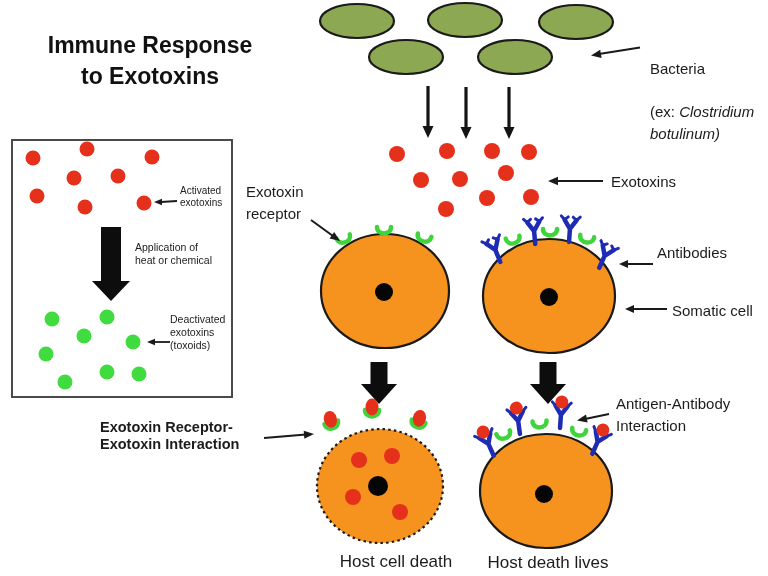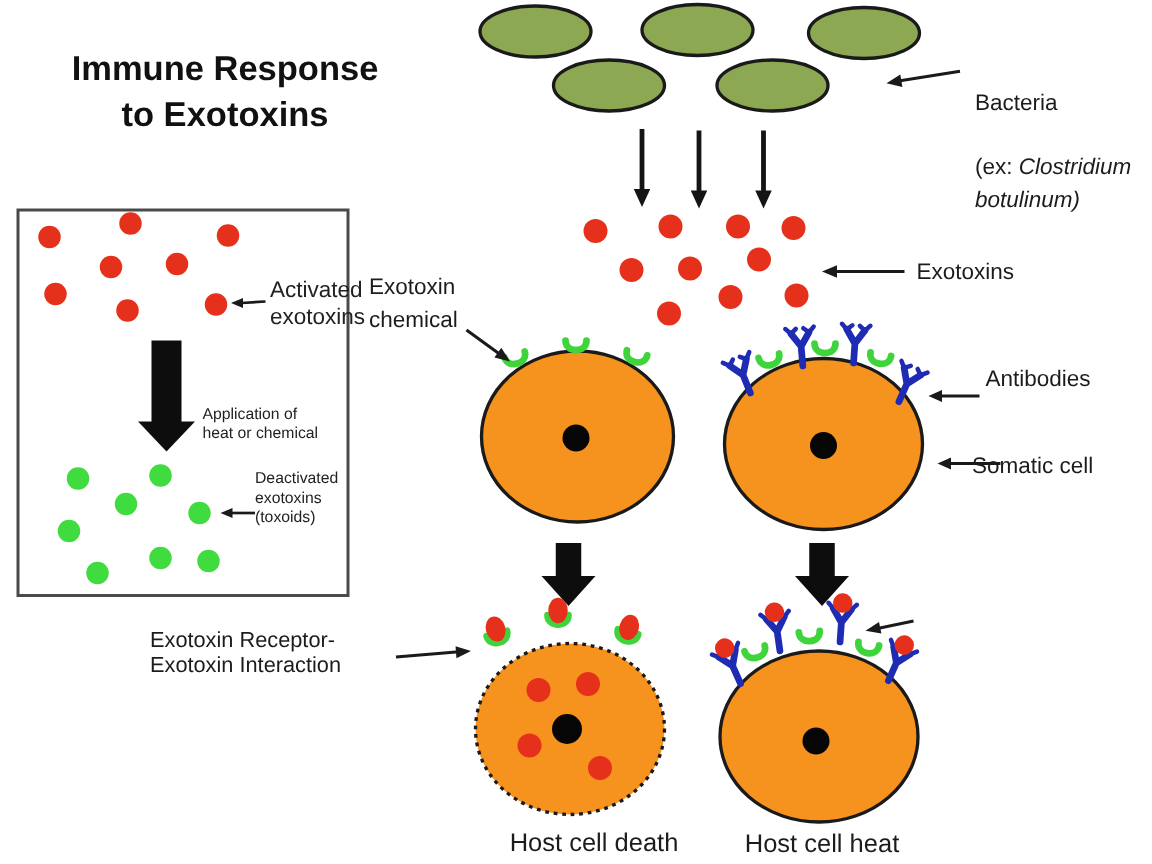--- a/index.html
+++ b/index.html
@@ -1,22 +1,22 @@
 <!DOCTYPE html>
 <html style="--bacteria-green: #8CA852; --exotoxin-red: #E5311C; --cell-orange: #F6921E; --receptor-green: #3FD43C; --antibody-blue: #1E2CB4; --toxoid-green: #3FDB3F; --outline-black: #1A1A1A; --nucleus-black: #060606; --box-border-gray: #4A4A4A;"><head>
 <meta charset="utf-8">
 <style>
   html,body{margin:0;padding:0;background:#fff;}
   #canvas{position:relative;width:768px;height:576px;background:#fff;overflow:hidden;
           font-family:"Liberation Sans", sans-serif;color:#1c1c1c;}
   .lbl{position:absolute;white-space:pre-line;line-height:1.45;font-size:15px;}
   .title{font-size:23px;font-weight:bold;text-align:center;line-height:1.35;color:#111;}
   .small{font-size:10.5px;line-height:1.22;color:#222;}
-  .tiny{font-size:15px;line-height:1.22;color:#222;}
-  .mid{font-size:14.5px;line-height:1.2;}
+  .tiny{font-size:10px;line-height:1.22;color:#222;}
+  .mid{font-size:14.5px;line-height:1.2;font-weight:bold;}
   .big{font-size:17px;text-align:center;}
   .italic{font-style:italic;}
   svg{position:absolute;left:0;top:0;}
 </style>
 </head>
 <body>
 
 <div id="canvas">
 
   <svg width="768" height="576" viewBox="0 0 768 576">
@@ -209,37 +209,39 @@
     <div><span>(ex: </span><span class="italic" style="white-space:pre-line;">Clostridium
 botulinum)</span></div>
   </div>
 
   <div class="lbl title" style="left:30px;top:30px;width:240px;">Immune Response
 to Exotoxins</div>
 
   <div class="lbl" style="left:611px;top:171px;">Exotoxins</div>
 
   <div class="lbl" style="left:246px;top:181px;">Exotoxin
-chemical</div>
+receptor</div>
 
   <div class="lbl" style="left:657px;top:242px;">Antibodies</div>
 
-  <div class="lbl" style="left:648px;top:300px;">Somatic cell</div>
+  <div class="lbl" style="left:672px;top:300px;">Somatic cell</div>
 
   <div class="lbl tiny" style="left:180px;top:185px;">Activated
 exotoxins</div>
 
-  <div class="lbl small" style="left:135px;top:241px;margin-top:29px;">Application of
+  <div class="lbl small" style="left:135px;top:241px;">Application of
 heat or chemical</div>
 
   <div class="lbl small" style="left:170px;top:313px;">Deactivated
 exotoxins
 (toxoids)</div>
 
   <div class="lbl mid" style="left:100px;top:419px;">Exotoxin Receptor-
 Exotoxin Interaction</div>
 
+  <div class="lbl" style="left:616px;top:393px;">Antigen-Antibody
+Interaction</div>
 
   <div class="lbl big" style="left:316px;top:550px;width:160px;">Host cell death</div>
 
-  <div class="lbl big" style="left:468px;top:551px;width:160px;">Host cell heat</div>
+  <div class="lbl big" style="left:468px;top:551px;width:160px;">Host death lives</div>
 
 </div>
 
 </body></html>

